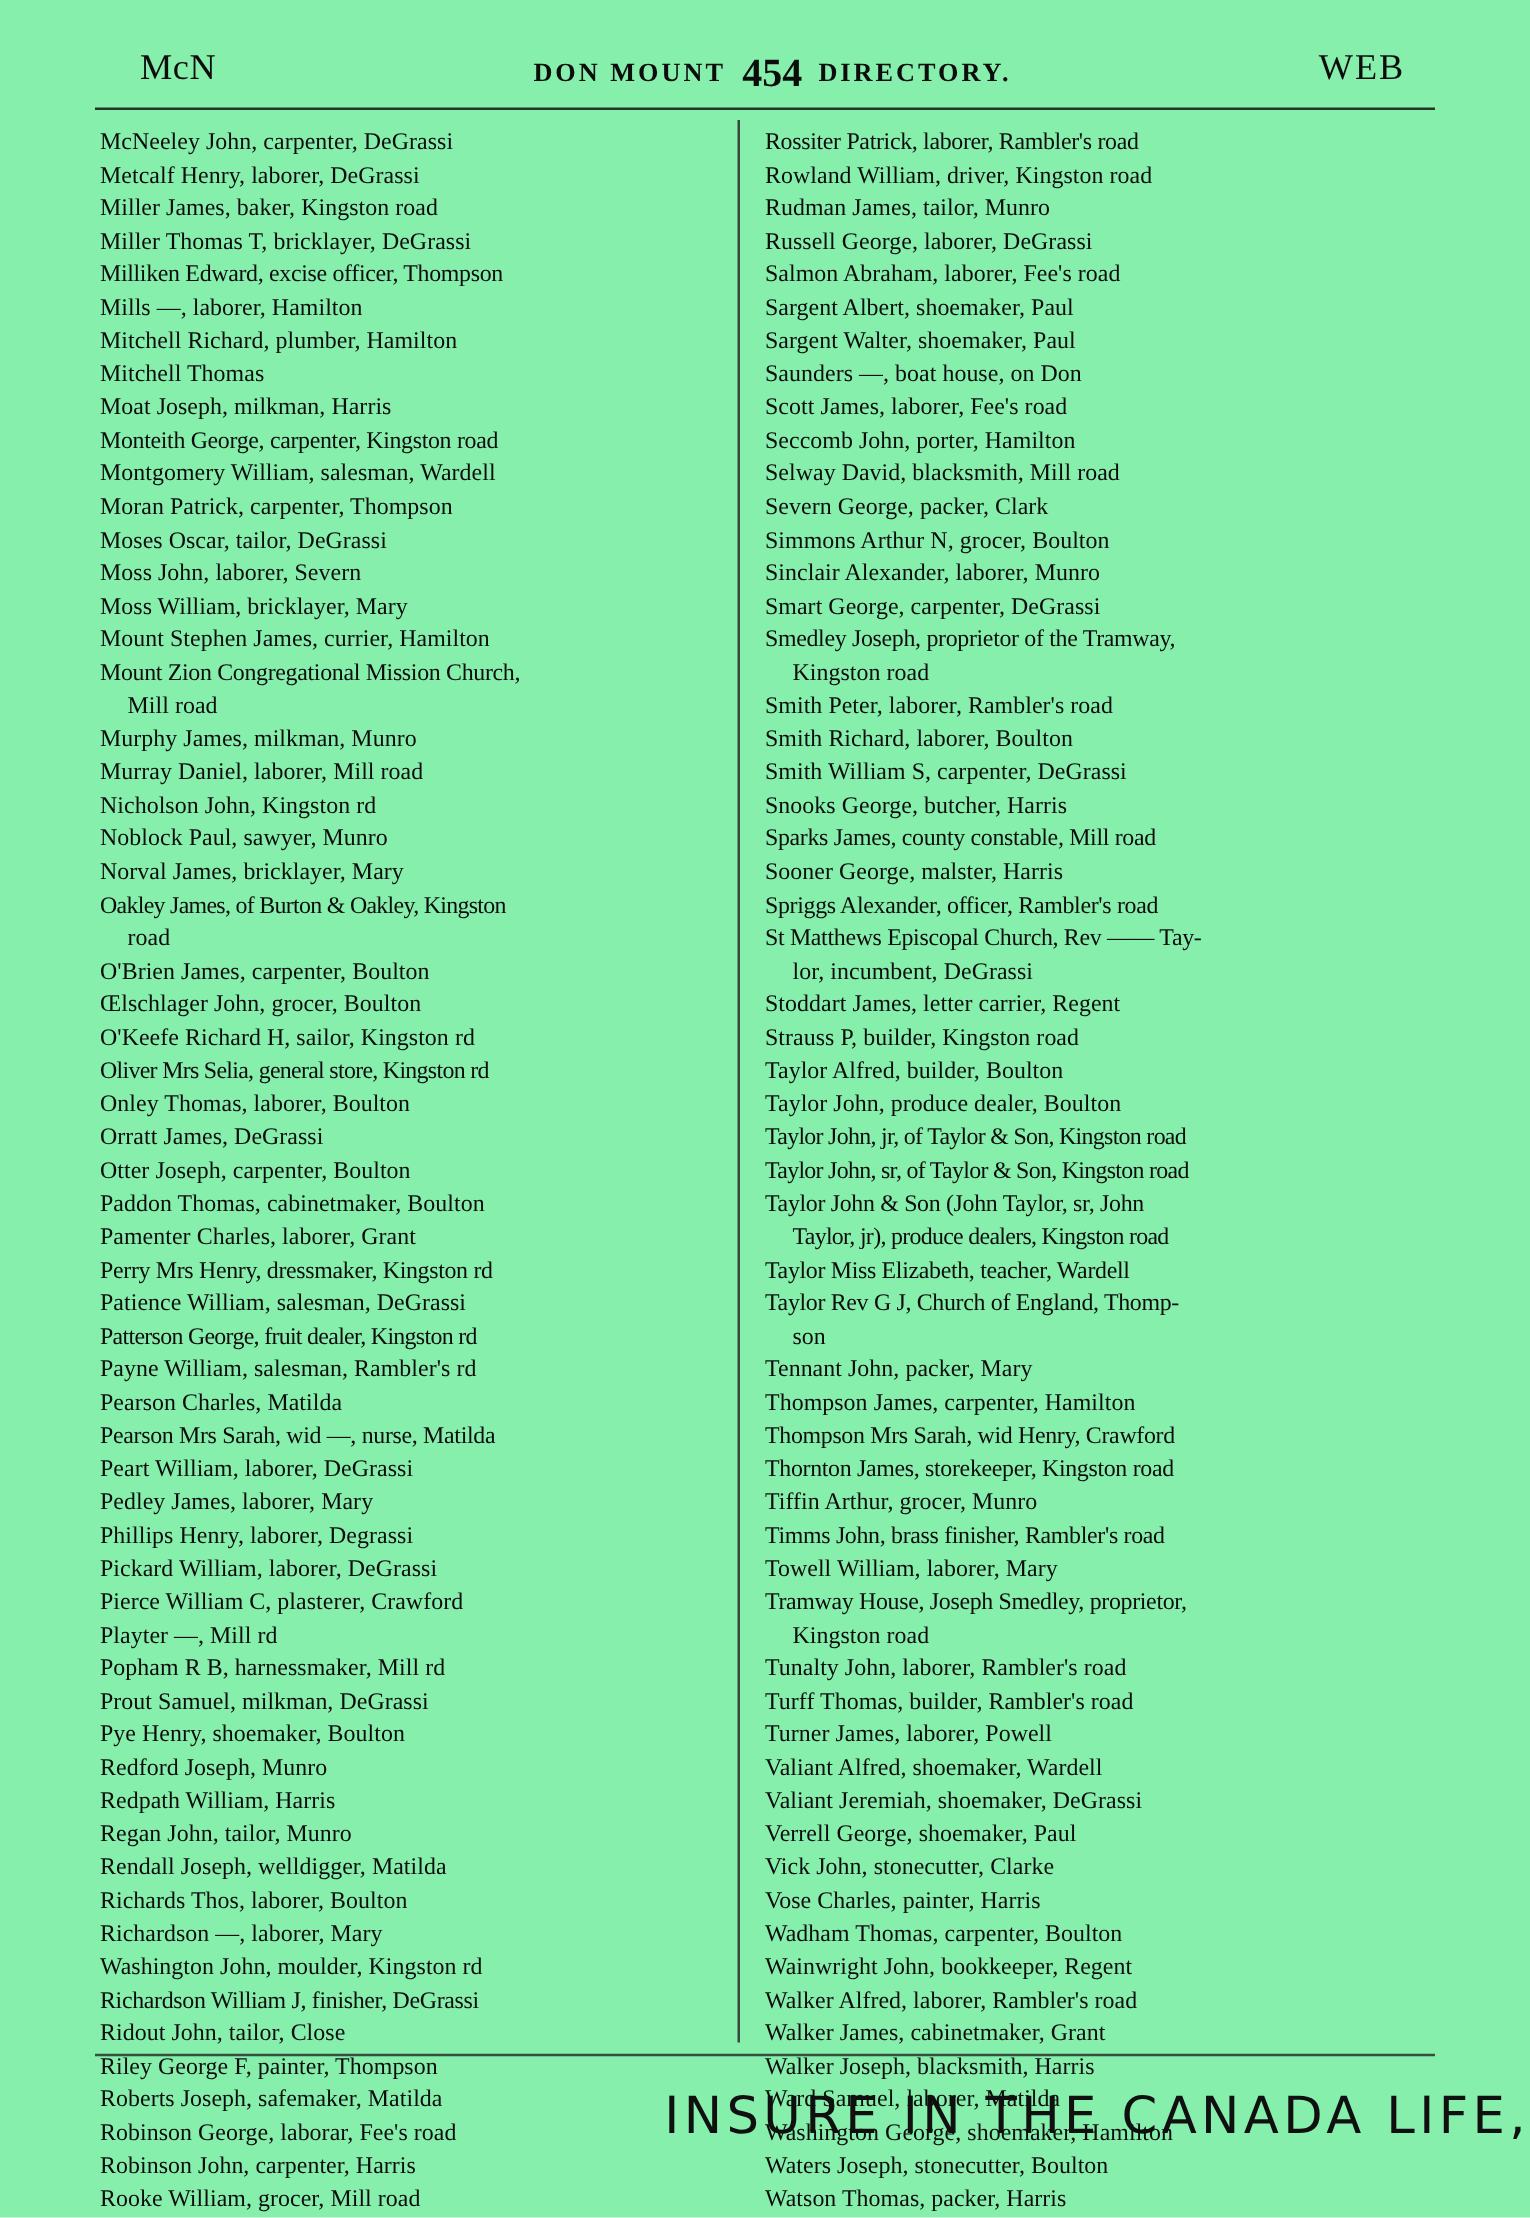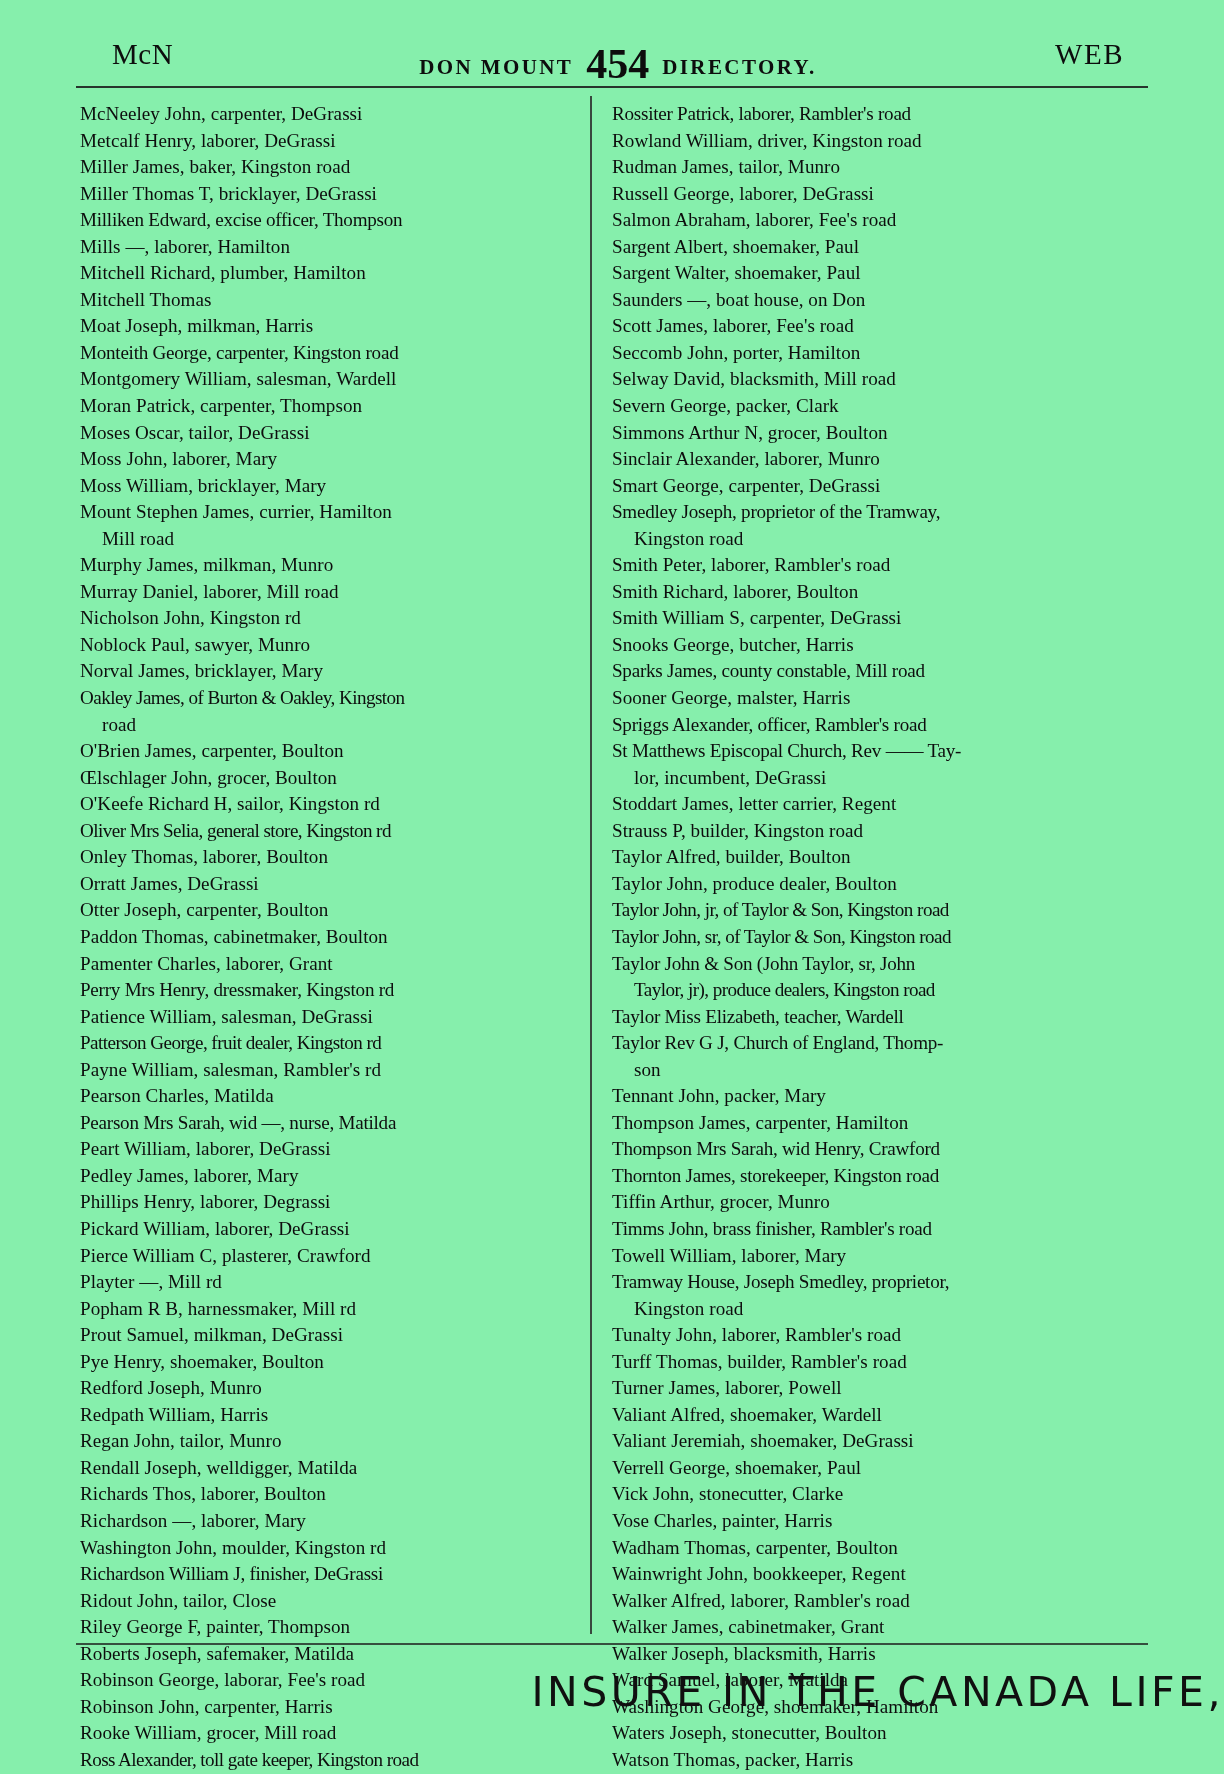--- a/index.html
+++ b/index.html
@@ -47,21 +47,21 @@
     text-align: center;
     white-space: nowrap;
   }
   .rh-center .label {
     font-size: 21px;
     letter-spacing: 2.4px;
     font-weight: 600;
     vertical-align: 4px;
   }
   .rh-center .pageno {
-    font-size: 42px;
+    font-size: 32px;
     font-weight: bold;
     letter-spacing: 0px;
     margin: 0 13px;
   }
   .rh-right {
     position: absolute;
     right: 22px;
     top: 0;
     font-size: 29px;
     letter-spacing: 1.5px;
@@ -165,23 +165,24 @@
         <div class="entry">Miller Thomas T, bricklayer, DeGrassi</div>
         <div class="entry wide">Milliken Edward, excise officer, Thompson</div>
         <div class="entry">Mills —, laborer, Hamilton</div>
         <div class="entry">Mitchell Richard, plumber, Hamilton</div>
         <div class="entry">Mitchell Thomas</div>
         <div class="entry">Moat Joseph, milkman, Harris</div>
         <div class="entry wide">Monteith George, carpenter, Kingston road</div>
         <div class="entry">Montgomery William, salesman, Wardell</div>
         <div class="entry">Moran Patrick, carpenter, Thompson</div>
         <div class="entry">Moses Oscar, tailor, DeGrassi</div>
-        <div class="entry">Moss John, laborer, Mary</div>
+        <div class="entry">Moss John, laborer, Severn</div>
         <div class="entry">Moss William, bricklayer, Mary</div>
         <div class="entry">Mount Stephen James, currier, Hamilton</div>
+        <div class="entry wide">Mount Zion Congregational  Mission Church,</div>
         <div class="entry cont">Mill road</div>
         <div class="entry">Murphy James, milkman, Munro</div>
         <div class="entry">Murray Daniel, laborer, Mill road</div>
         <div class="entry">Nicholson John, Kingston rd</div>
         <div class="entry">Noblock Paul, sawyer, Munro</div>
         <div class="entry">Norval James, bricklayer, Mary</div>
         <div class="entry tight">Oakley James, of Burton &amp; Oakley,  Kingston</div>
         <div class="entry cont">road</div>
         <div class="entry">O'Brien James, carpenter, Boulton</div>
         <div class="entry">Œlschlager John, grocer, Boulton</div>

